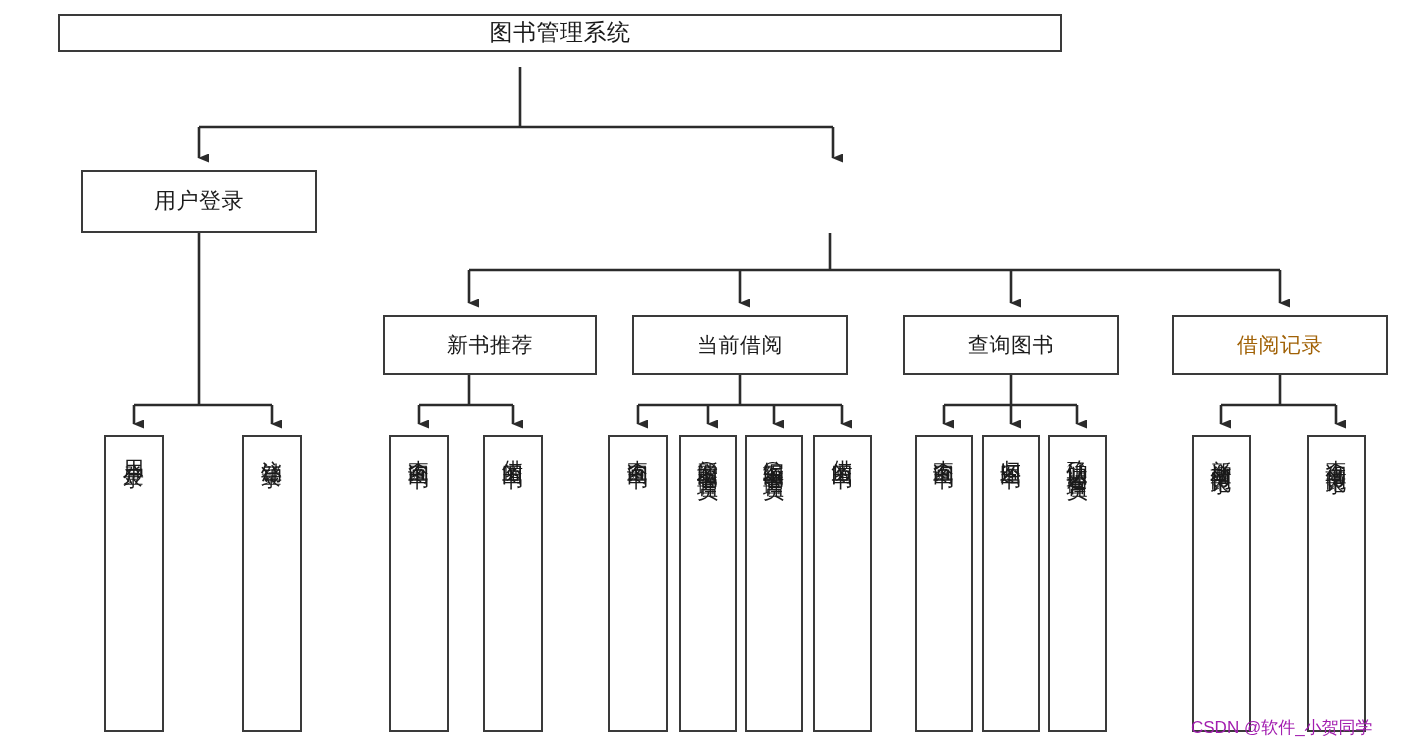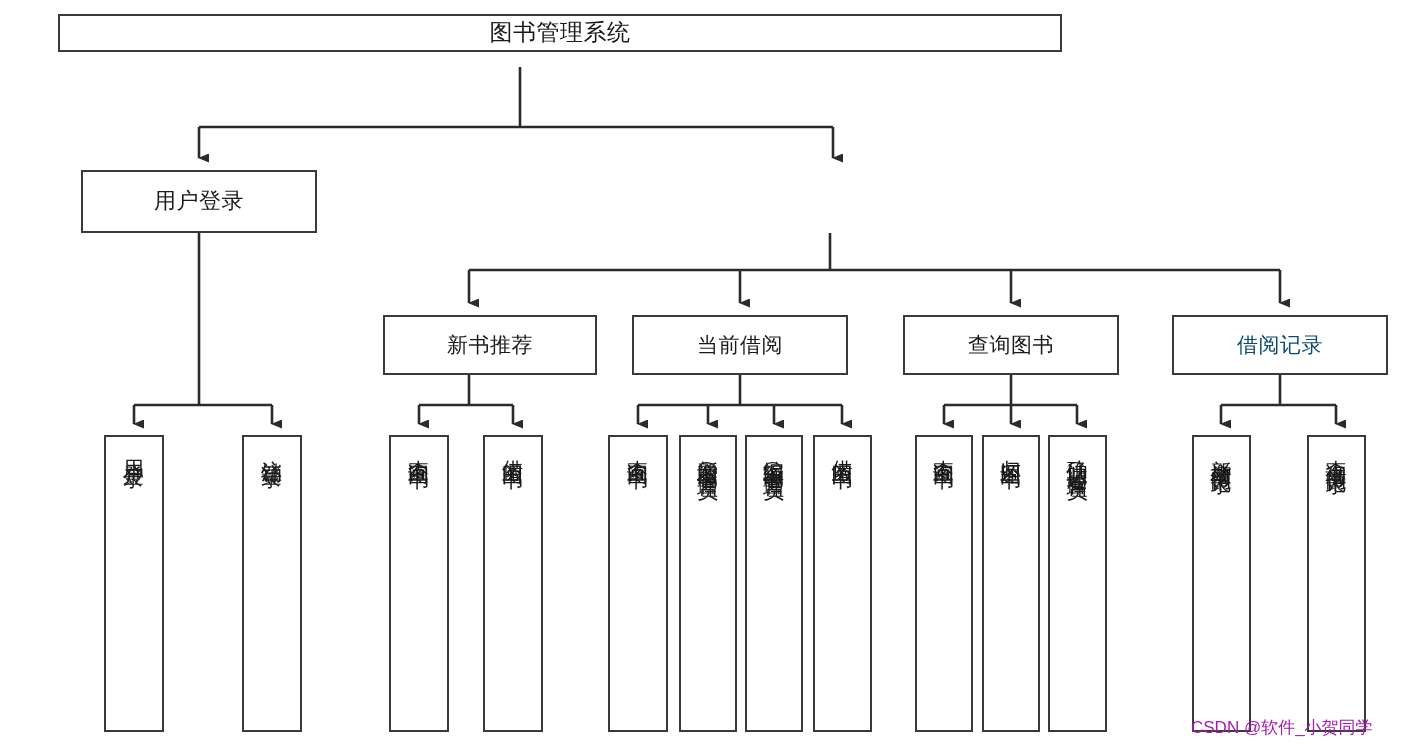--- a/index.html
+++ b/index.html
@@ -138,21 +138,21 @@
 
   <div class="node horiz level2" style="left: 383px; top: 315px; width: 214px; height: 60px; border-color: rgb(58, 58, 58); background: rgb(255, 255, 255); color: rgb(26, 26, 26);">
     <span class="label">新书推荐</span>
   </div>
   <div class="node horiz level2" style="left: 632px; top: 315px; width: 216px; height: 60px; border-color: rgb(58, 58, 58); background: rgb(255, 255, 255); color: rgb(26, 26, 26);">
     <span class="label">当前借阅</span>
   </div>
   <div class="node horiz level2" style="left: 903px; top: 315px; width: 216px; height: 60px; border-color: rgb(58, 58, 58); background: rgb(255, 255, 255); color: rgb(26, 26, 26);">
     <span class="label">查询图书</span>
   </div>
-  <div class="node horiz level2" style="left: 1172px; top: 315px; width: 216px; height: 60px; border-color: rgb(58, 58, 58); background: rgb(255, 255, 255); color: #0c4a6e;">
+  <div class="node horiz level2" style="left: 1172px; top: 315px; width: 216px; height: 60px; border-color: rgb(58, 58, 58); background: rgb(255, 255, 255); color: #a16207;">
     <span class="label">借阅记录</span>
   </div>
 
   <div class="node vert leaf" style="left: 104px; top: 435px; width: 60px; height: 297px; border-color: rgb(58, 58, 58); background: rgb(255, 255, 255); color: rgb(26, 26, 26);">
     <span class="label">用户登录</span>
   </div>
   <div class="node vert leaf" style="left: 242px; top: 435px; width: 60px; height: 297px; border-color: rgb(58, 58, 58); background: rgb(255, 255, 255); color: rgb(26, 26, 26);">
     <span class="label">注销登录</span>
   </div>
   <div class="node vert leaf" style="left: 389px; top: 435px; width: 60px; height: 297px; border-color: rgb(58, 58, 58); background: rgb(255, 255, 255); color: rgb(26, 26, 26);">

